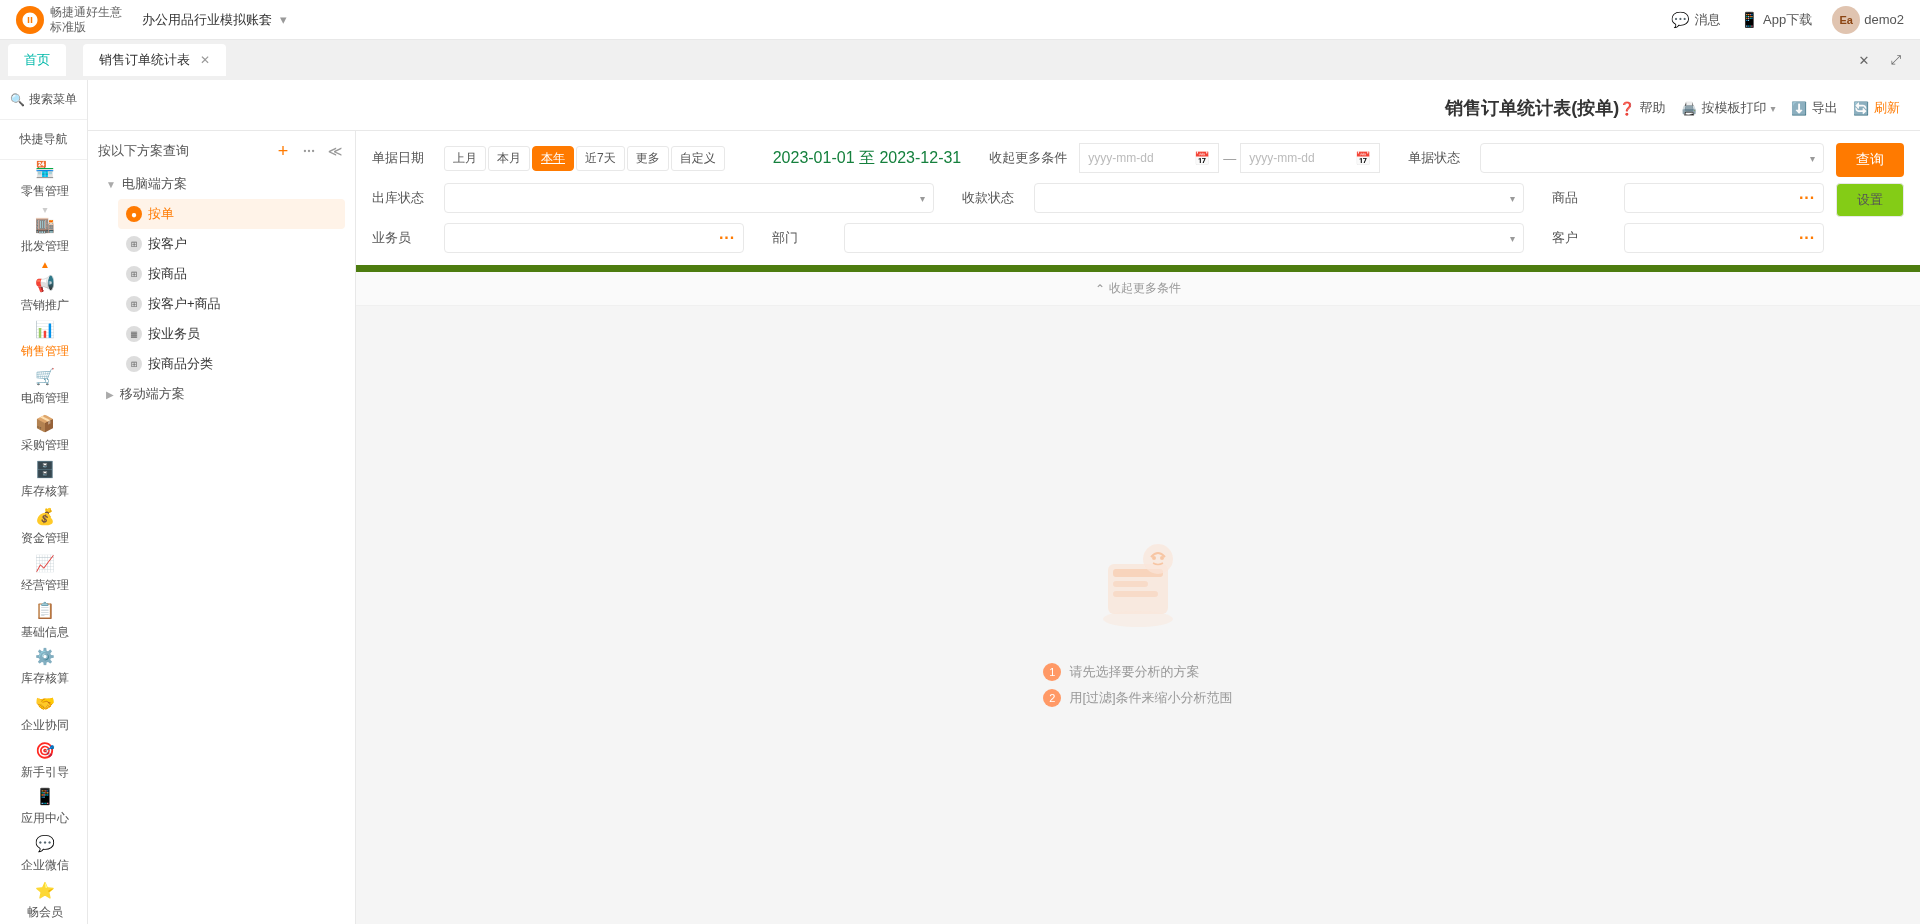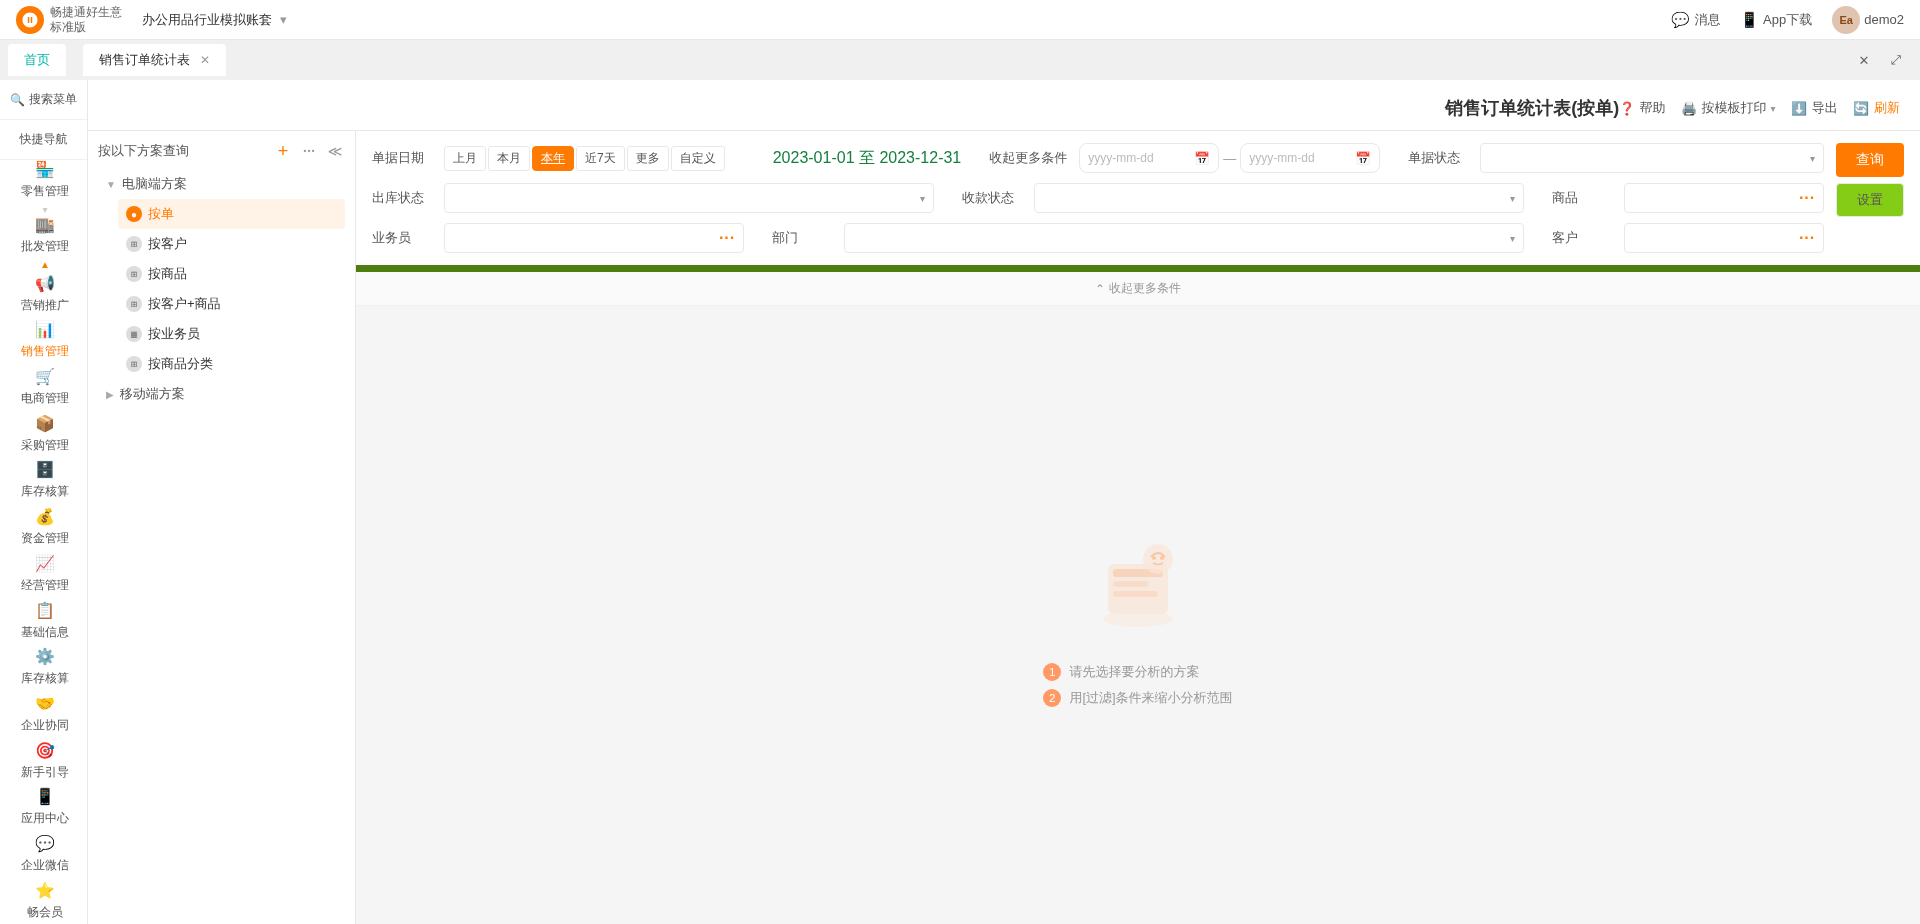--- a/index.html
+++ b/index.html
@@ -72,21 +72,21 @@
     .filter-row { display: flex; align-items: center; gap: 12px; margin-bottom: 10px; flex-wrap: wrap; }
     .filter-row:last-child { margin-bottom: 0; }
     .filter-label { font-size: 13px; color: #555; white-space: nowrap; min-width: 60px; }
     .date-shortcuts { display: flex; gap: 2px; }
     .date-btn { padding: 3px 8px; border: 1px solid #e8e8e8; border-radius: 3px; font-size: 12px; color: #555; cursor: pointer; background: #fff; }
     .date-btn.active { background: #ff7a00; color: #fff; border-color: #ff7a00; border-radius: 4px; text-decoration: underline; }
     .date-range { font-size: 16px; color: #15803d; margin-left: 36px; }
     .filter-select-arrow { color: #999; font-size: 10px; }
     .filter-input { height: 30px; border: 1px solid #e8e8e8; border-radius: 4px; padding: 0 8px; font-size: 13px; color: #333; background: #fff; display: flex; align-items: center; min-width: 180px; }
     .filter-date-input { display: flex; align-items: center; gap: 4px; }
-    .date-input-box { height: 30px; min-width: 140px; border: 1px solid #e8e8e8; border-radius: 8px; padding: 0 8px; display: flex; align-items: center; justify-content: space-between; cursor: pointer; }
+    .date-input-box { height: 30px; min-width: 140px; border: 1px solid #e8e8e8; border-radius: 0; padding: 0 8px; display: flex; align-items: center; justify-content: space-between; cursor: pointer; }
     .date-input-box .placeholder { color: #bbb; font-size: 12px; }
     .date-input-box .cal-icon { color: #ff7a00; font-size: 13px; }
     .date-separator { color: #999; font-size: 13px; }
     .dots-btn { color: #ff7a00; cursor: pointer; font-size: 16px; font-weight: bold; }
 
     
     .collapse-bar { display: flex; align-items: center; justify-content: center; padding: 8px; border-bottom: 1px solid #f0f0f0; background: #fafafa; cursor: pointer; }
     .collapse-text { font-size: 12px; color: #999; display: flex; align-items: center; gap: 4px; }
 
     

